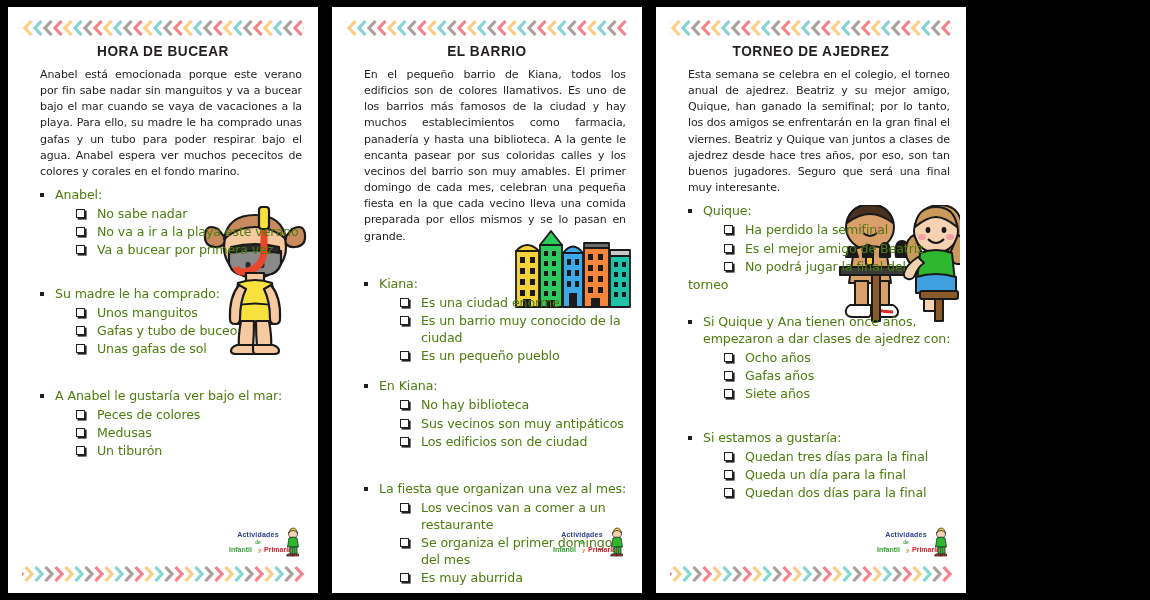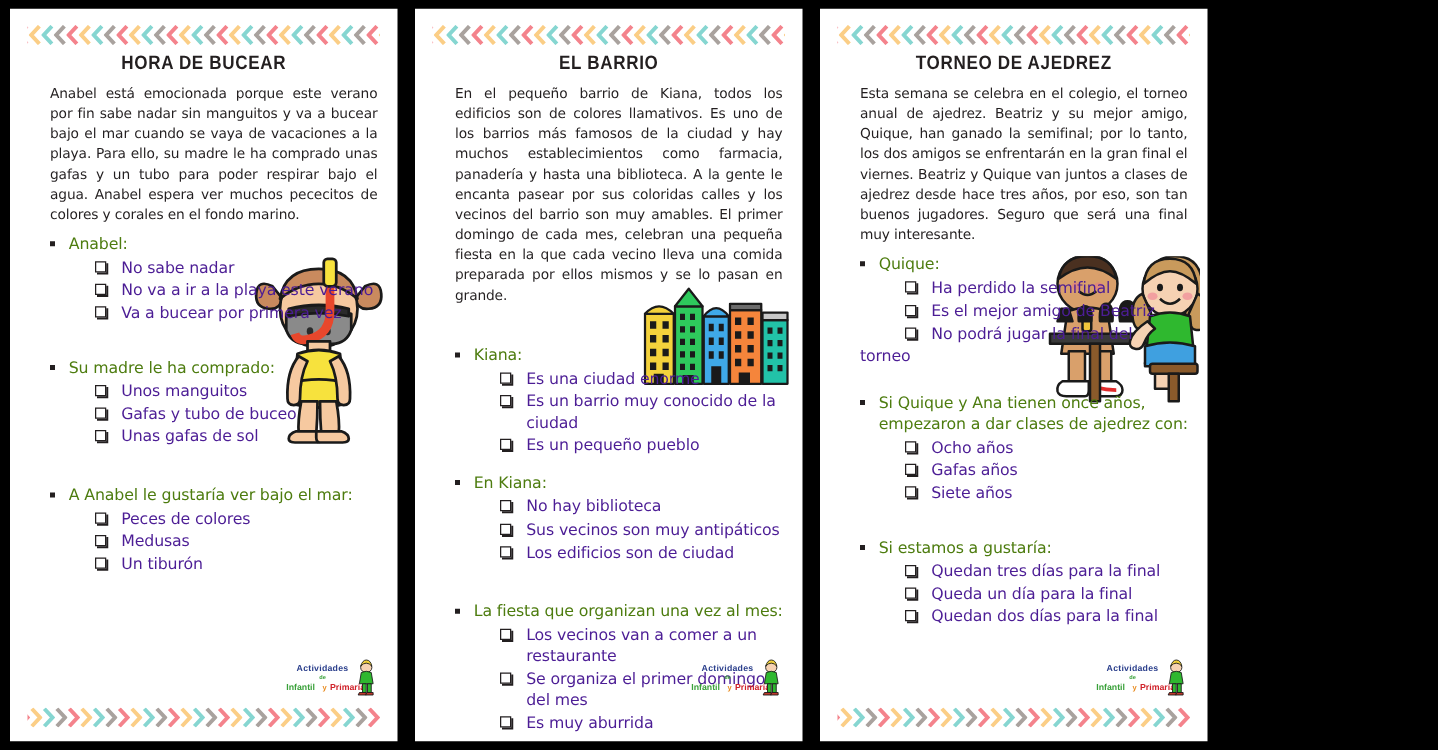--- a/index.html
+++ b/index.html
@@ -90,21 +90,21 @@
     margin-top: 7px;
     margin-right: 11px;
     flex: 0 0 auto;
   }
   .qopts { list-style: none; margin: 0; padding: 0 0 0 54px; }
   .qopt {
     display: flex;
     align-items: flex-start;
     font-size: 12.6px;
     line-height: 1.36;
-    color: #4c1d95;
+    color: #4d7c0f;
     margin-bottom: 1px;
     letter-spacing: -0.1px;
     justify-content: flex-end;
   }
   .qopt.cont { padding-left: 0; margin-left: -36px; }
   .cbox {
     width: 9px; height: 9px;
     border: 1.6px solid #231f20;
     box-shadow: 1.6px 1.6px 0 0 #231f20;
     margin-top: 4px;

